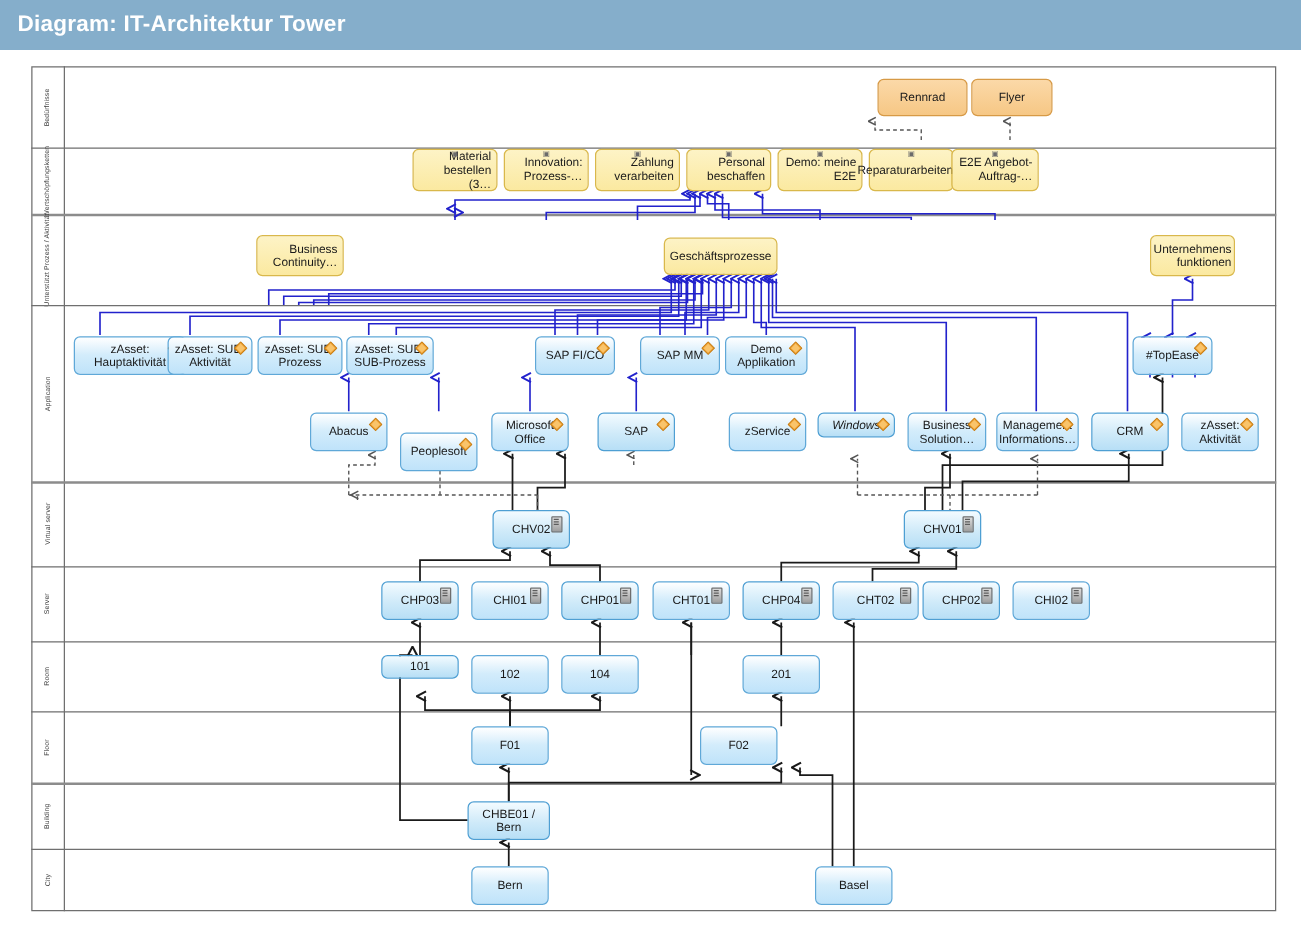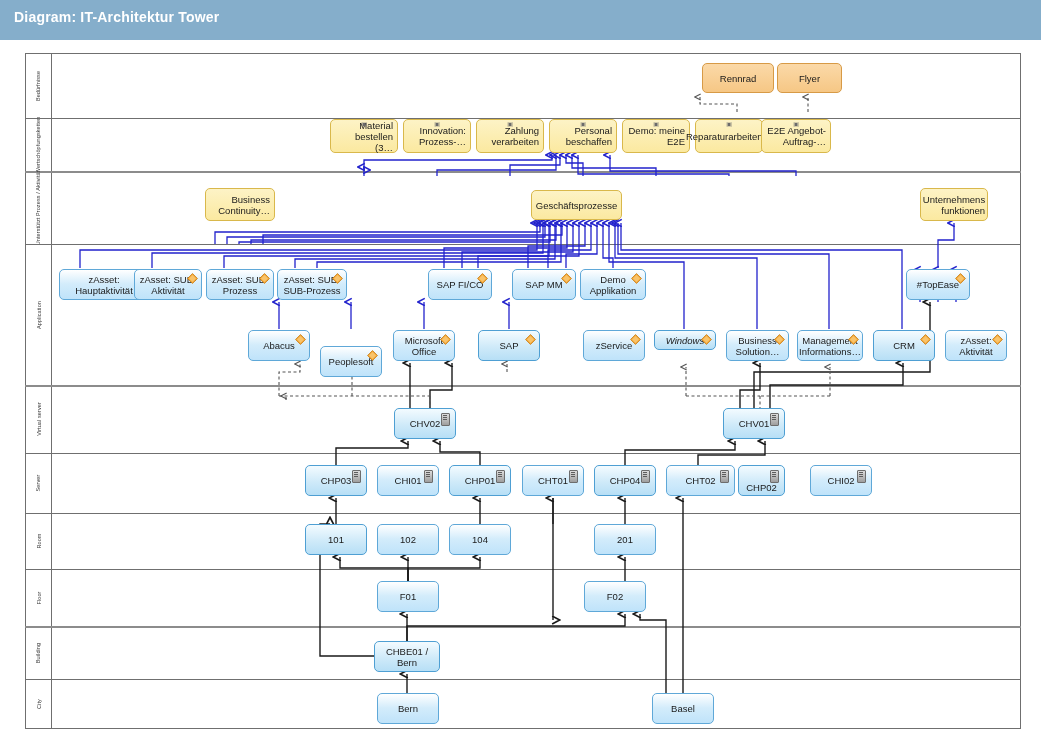--- a/index.html
+++ b/index.html
@@ -2,21 +2,21 @@
 <html><head>
 <meta charset="utf-8">
 <style>
   html,body{margin:0;padding:0;background:#ffffff;}
   body{font-family:"Liberation Sans",sans-serif;color:#000;}
   #page{position:relative;width:1041px;height:746px;overflow:hidden;background:#fff;}
 
   
   #titlebar{position:absolute;left:0;top:0;width:1041px;height:40px;
      background:#85aecb;}
-  #titlebar .tt{position:absolute;left:14px;top:9px;font-size:14px;font-weight:bold;color:#ffffff;
+  #titlebar .tt{position:absolute;left:14px;top:9px;font-size:18px;font-weight:bold;color:#ffffff;
      letter-spacing:0.2px;white-space:nowrap;}
 
   
   #frame{position:absolute;left:25px;top:53px;width:996px;height:676px;
      border:1px solid #6f6f6f;box-sizing:border-box;background:#fff;}
   #labelcol{position:absolute;left:25px;top:53px;width:27px;height:676px;
      border-right:1px solid #6f6f6f;box-sizing:border-box;}
 
   .rowsep{position:absolute;left:25px;width:996px;height:0;border-top:1px solid #6f6f6f;}
   .rowsep.thick{border-top:2px solid #8c8c8c;}
@@ -414,44 +414,44 @@
         <span>CHT01</span>
       </div>
       <div class="node n-blue2" style="left: 594px; top: 465px; width: 62px; height: 31px;">
         <div class="ico-server"></div>
         <span>CHP04</span>
       </div>
       <div class="node n-blue" style="left: 666px; top: 465px; width: 69px; height: 31px; align-items: center;">
         <div class="ico-server"></div>
         <span>CHT02</span>
       </div>
-      <div class="node n-blue2" style="left: 738px; top: 465px; width: 47px; height: 31px; align-items: flex-end;">
+      <div class="node n-blue2" style="left: 738px; top: 465px; width: 62px; height: 31px;">
         <div class="ico-server"></div>
         <span>CHP02</span>
       </div>
       <div class="node n-blue" style="left: 810px; top: 465px; width: 62px; height: 31px;">
         <div class="ico-server"></div>
         <span>CHI02</span>
       </div>
-      <div class="node n-blue2" style="left: 305px; top: 524px; width: 62px; height: 31px;">
+      <div class="node n-blue2" style="left: 305px; top: 524px; width: 62px; height: 19px;">
         <span>101</span>
       </div>
       <div class="node n-blue" style="left: 377px; top: 524px; width: 62px; height: 31px;">
         <span>102</span>
       </div>
       <div class="node n-blue" style="left: 449px; top: 524px; width: 62px; height: 31px;">
         <span>104</span>
       </div>
       <div class="node n-blue" style="left: 594px; top: 524px; width: 62px; height: 31px;">
         <span>201</span>
       </div>
       <div class="node n-blue" style="left: 377px; top: 581px; width: 62px; height: 31px;">
         <span>F01</span>
       </div>
-      <div class="node n-blue" style="left: 584px; top: 581px; width: 62px; height: 31px; align-items: center;">
+      <div class="node n-blue" style="left: 560px; top: 581px; width: 62px; height: 31px; align-items: center;">
         <span>F02</span>
       </div>
       <div class="node n-blue2" style="left: 374px; top: 641px; width: 66px; height: 31px;">
         <span>CHBE01 / Bern</span>
       </div>
       <div class="node n-blue" style="left: 377px; top: 693px; width: 62px; height: 31px;">
         <span>Bern</span>
       </div>
       <div class="node n-blue" style="left: 652px; top: 693px; width: 62px; height: 31px;">
         <span>Basel</span>

